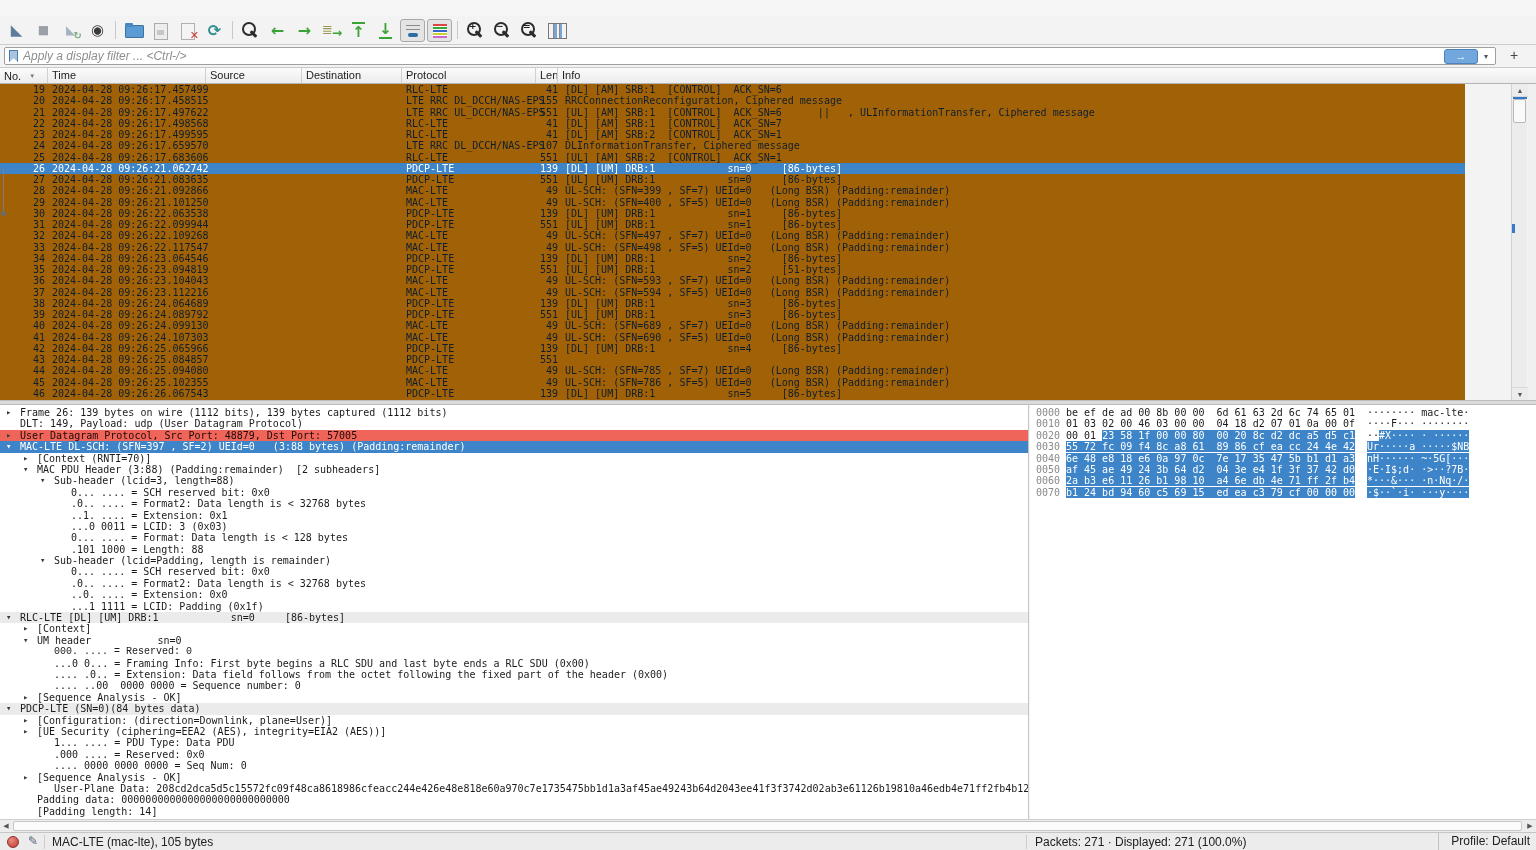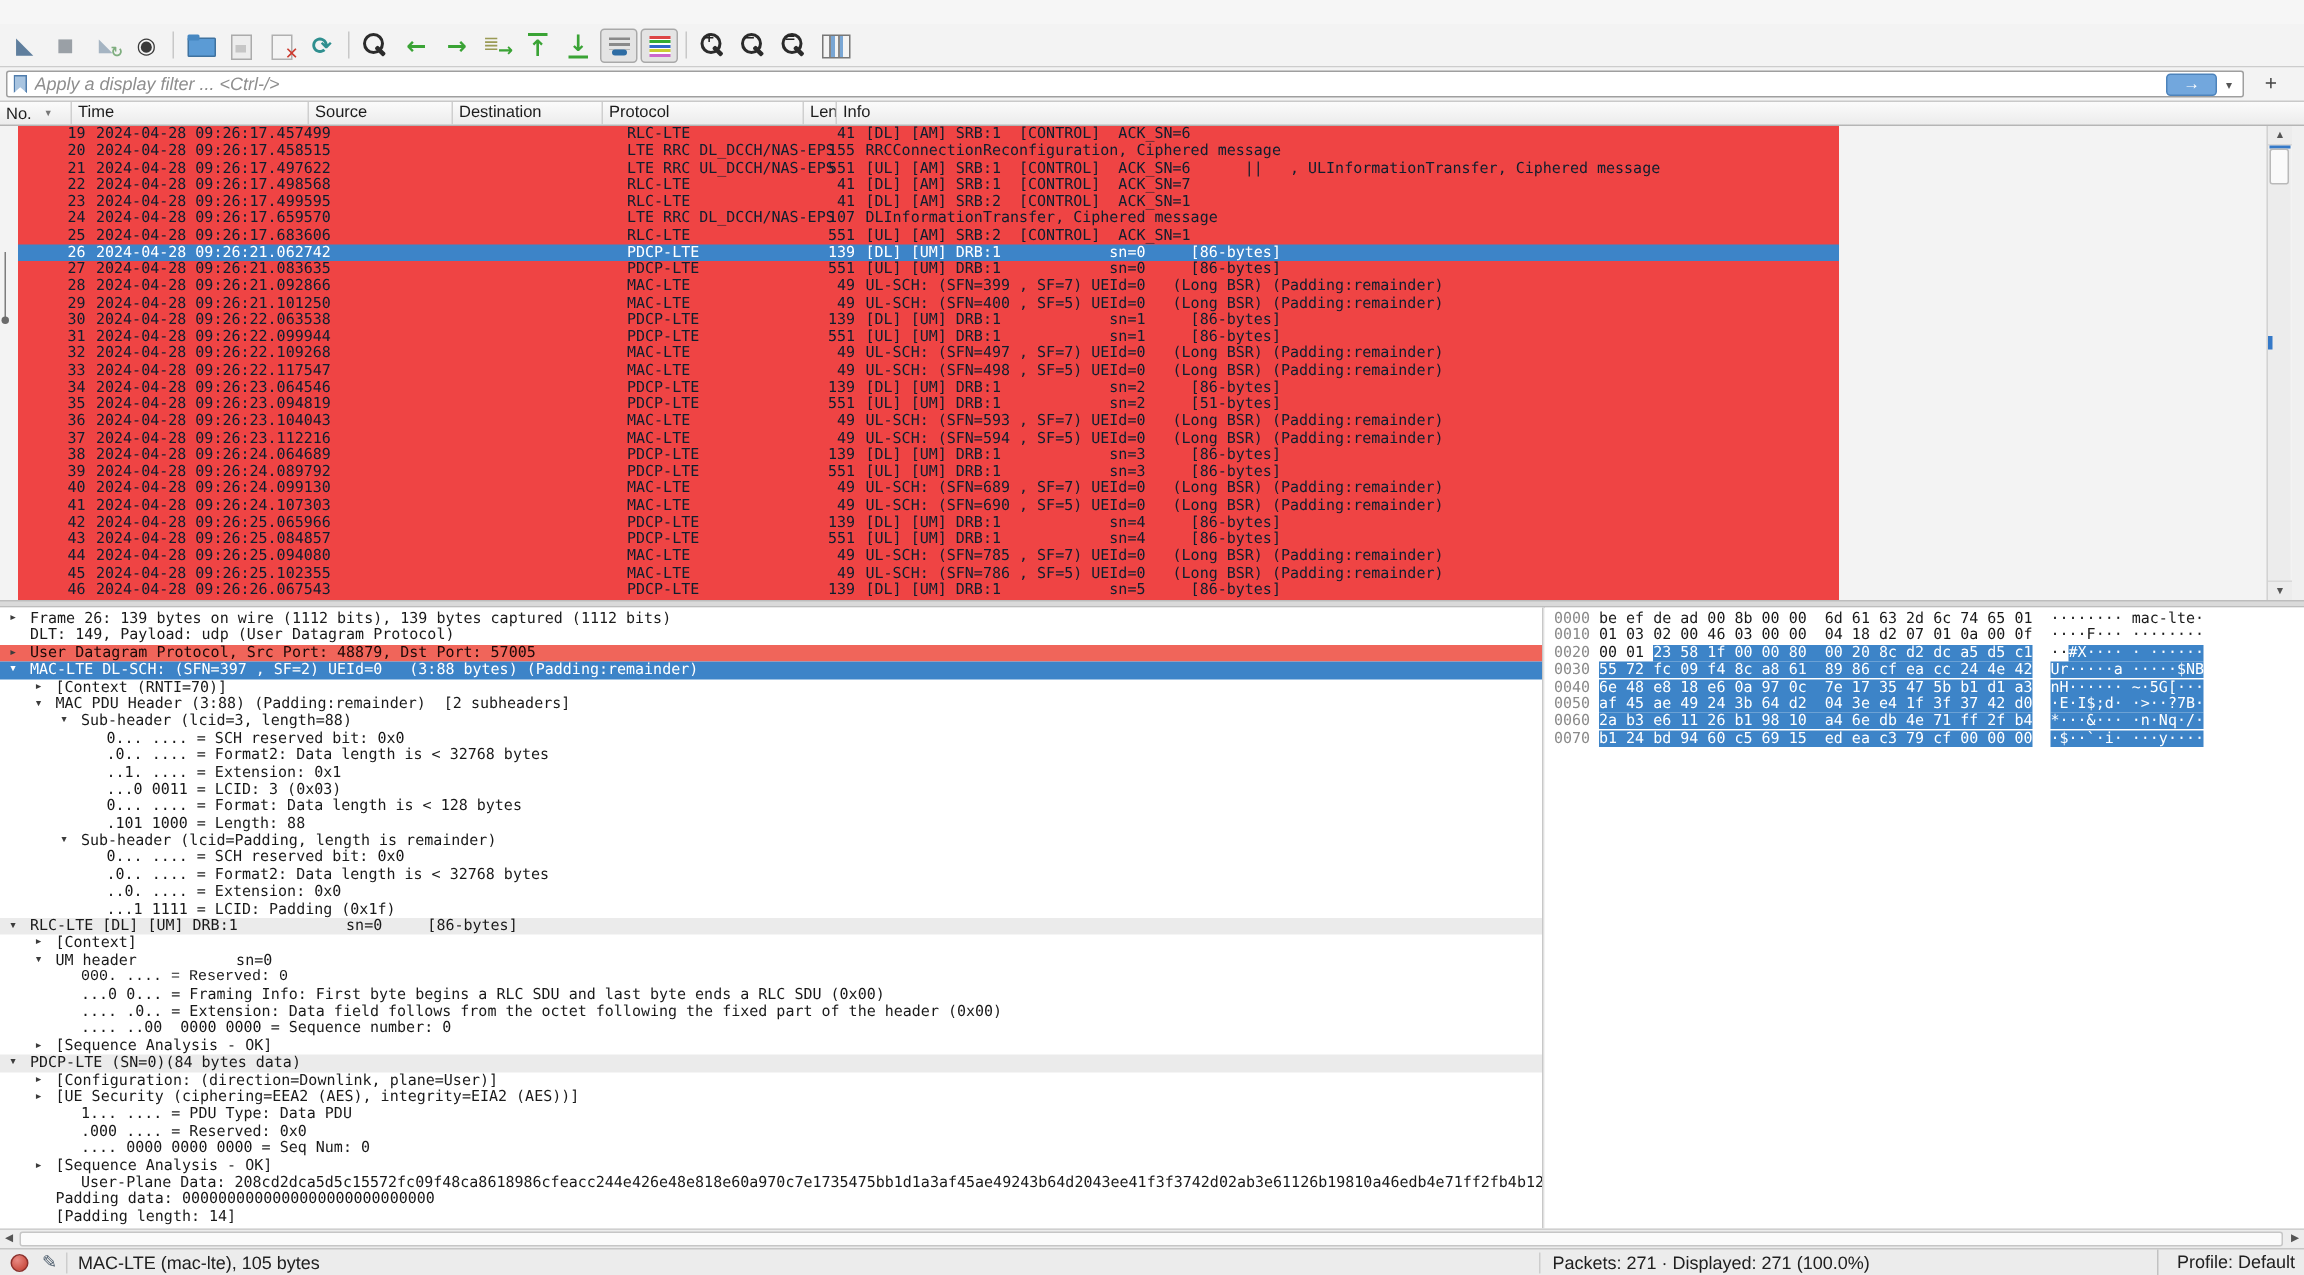--- a/index.html
+++ b/index.html
@@ -68,22 +68,22 @@
   .plus-btn { width:18px; height:18px; margin-left:9px; font-size:14px; color:#444; text-align:center; line-height:16px; }
 
   
   .grid7 { display:grid; grid-template-columns:48px 158px 96px 100px 134px 22px auto; }
   .pkheader { position:absolute; left:0; top:68px; width:1536px; height:16px;
               background:linear-gradient(#fbfbfb,#ececec); border-bottom:1px solid #b5b5b5;
               font-size:11px; color:#1c1c1c; }
   .hcell { border-right:1px solid #cfcfcf; padding:1px 0 0 4px; overflow:hidden; white-space:nowrap; }
   .hcell.num { display:flex; align-items:center; }
   .sortglyph { font-size:6px; color:#777; margin-left:8px; }
-  .pklist { position:absolute; left:12px; top:84px; width:1214px; height:316px; overflow:hidden;
-            background:#ef4444; font-family:"DejaVu Sans Mono", monospace; font-size:10px; color:#0f1e2e; }
+  .pklist { position:absolute; left:0; top:84px; width:1465px; height:316px; overflow:hidden;
+            background:#a16207; font-family:"DejaVu Sans Mono", monospace; font-size:10px; color:#0f1e2e; }
   .prow { height:11.25px; line-height:11.25px; }
   .prow.sel { background:#3d84c8; color:#ffffff; }
   .pc { overflow:visible; white-space:pre; }
   .pc-no { text-align:right; padding-right:3px; }
   .pc-time,.pc-src,.pc-dst,.pc-proto { padding-left:4px; }
   .pc-len { text-align:right; }
   .pc-info { padding-left:7px; }
   .related-line { position:absolute; left:3px; top:168px; width:1px; height:45px; background:#7d7d7d; }
   .related-dot { position:absolute; left:1px; top:211px; width:5px; height:5px; border-radius:50%; background:#6b6b6b; }
 
@@ -429,21 +429,20 @@
         <span class="pc pc-len">139</span>
         <span class="pc pc-info">[DL] [UM] DRB:1            sn=4     [86-bytes]</span>
       </div>
       <div class="prow grid7">
         <span class="pc pc-no">43</span>
         <span class="pc pc-time">2024-04-28 09:26:25.084857</span>
         <span class="pc pc-src"></span>
         <span class="pc pc-dst"></span>
         <span class="pc pc-proto">PDCP-LTE</span>
         <span class="pc pc-len">551</span>
-        <span class="pc pc-info">[UL] [UM] DRB:1            sn=4     [86-bytes]</span>
       </div>
       <div class="prow grid7">
         <span class="pc pc-no">44</span>
         <span class="pc pc-time">2024-04-28 09:26:25.094080</span>
         <span class="pc pc-src"></span>
         <span class="pc pc-dst"></span>
         <span class="pc pc-proto">MAC-LTE</span>
         <span class="pc pc-len">49</span>
         <span class="pc pc-info">UL-SCH: (SFN=785 , SF=7) UEId=0   (Long BSR) (Padding:remainder)</span>
       </div>

